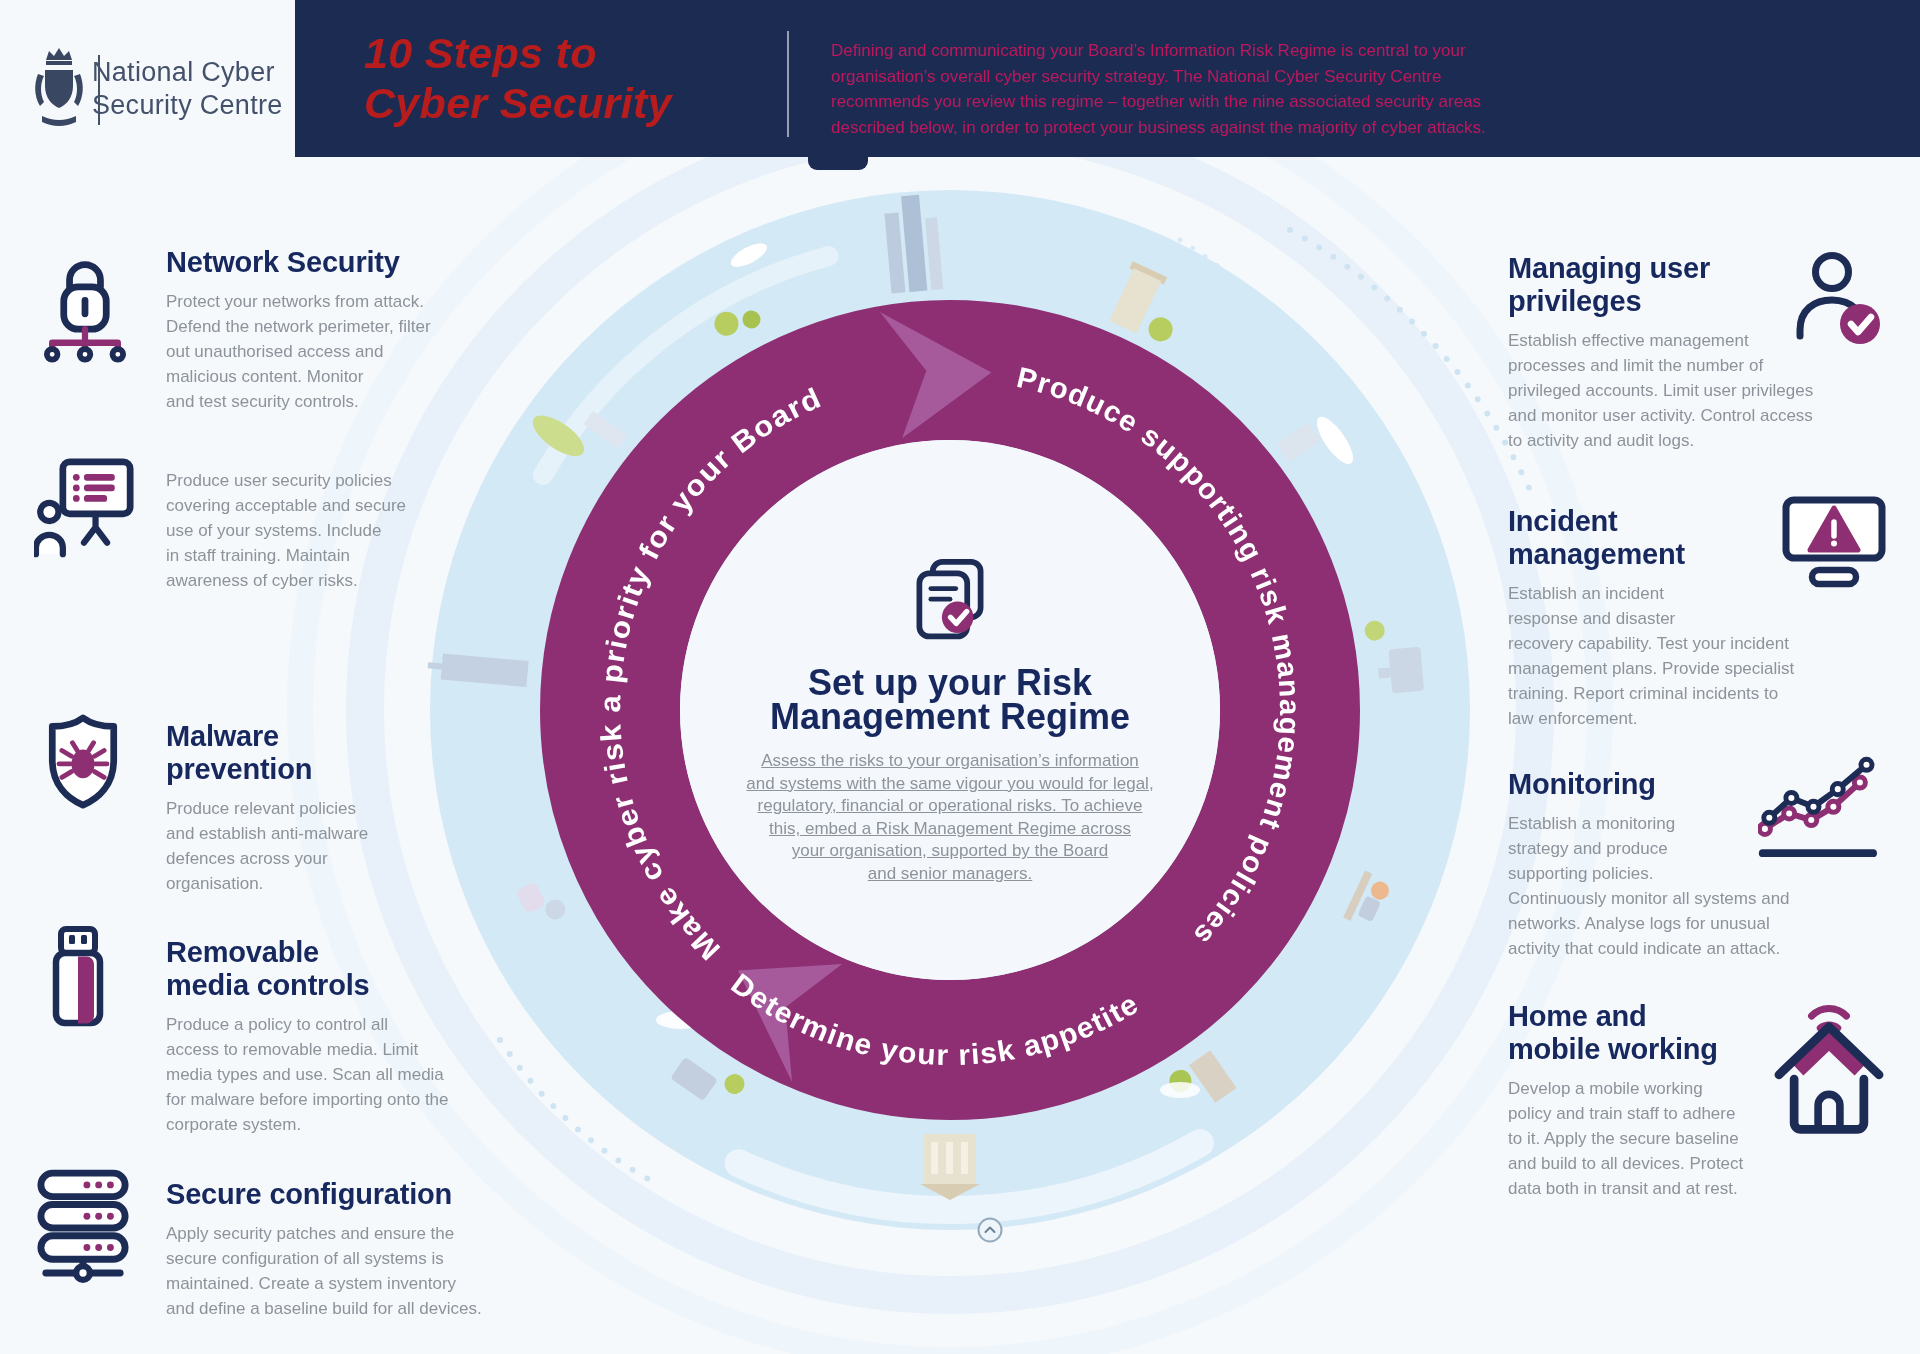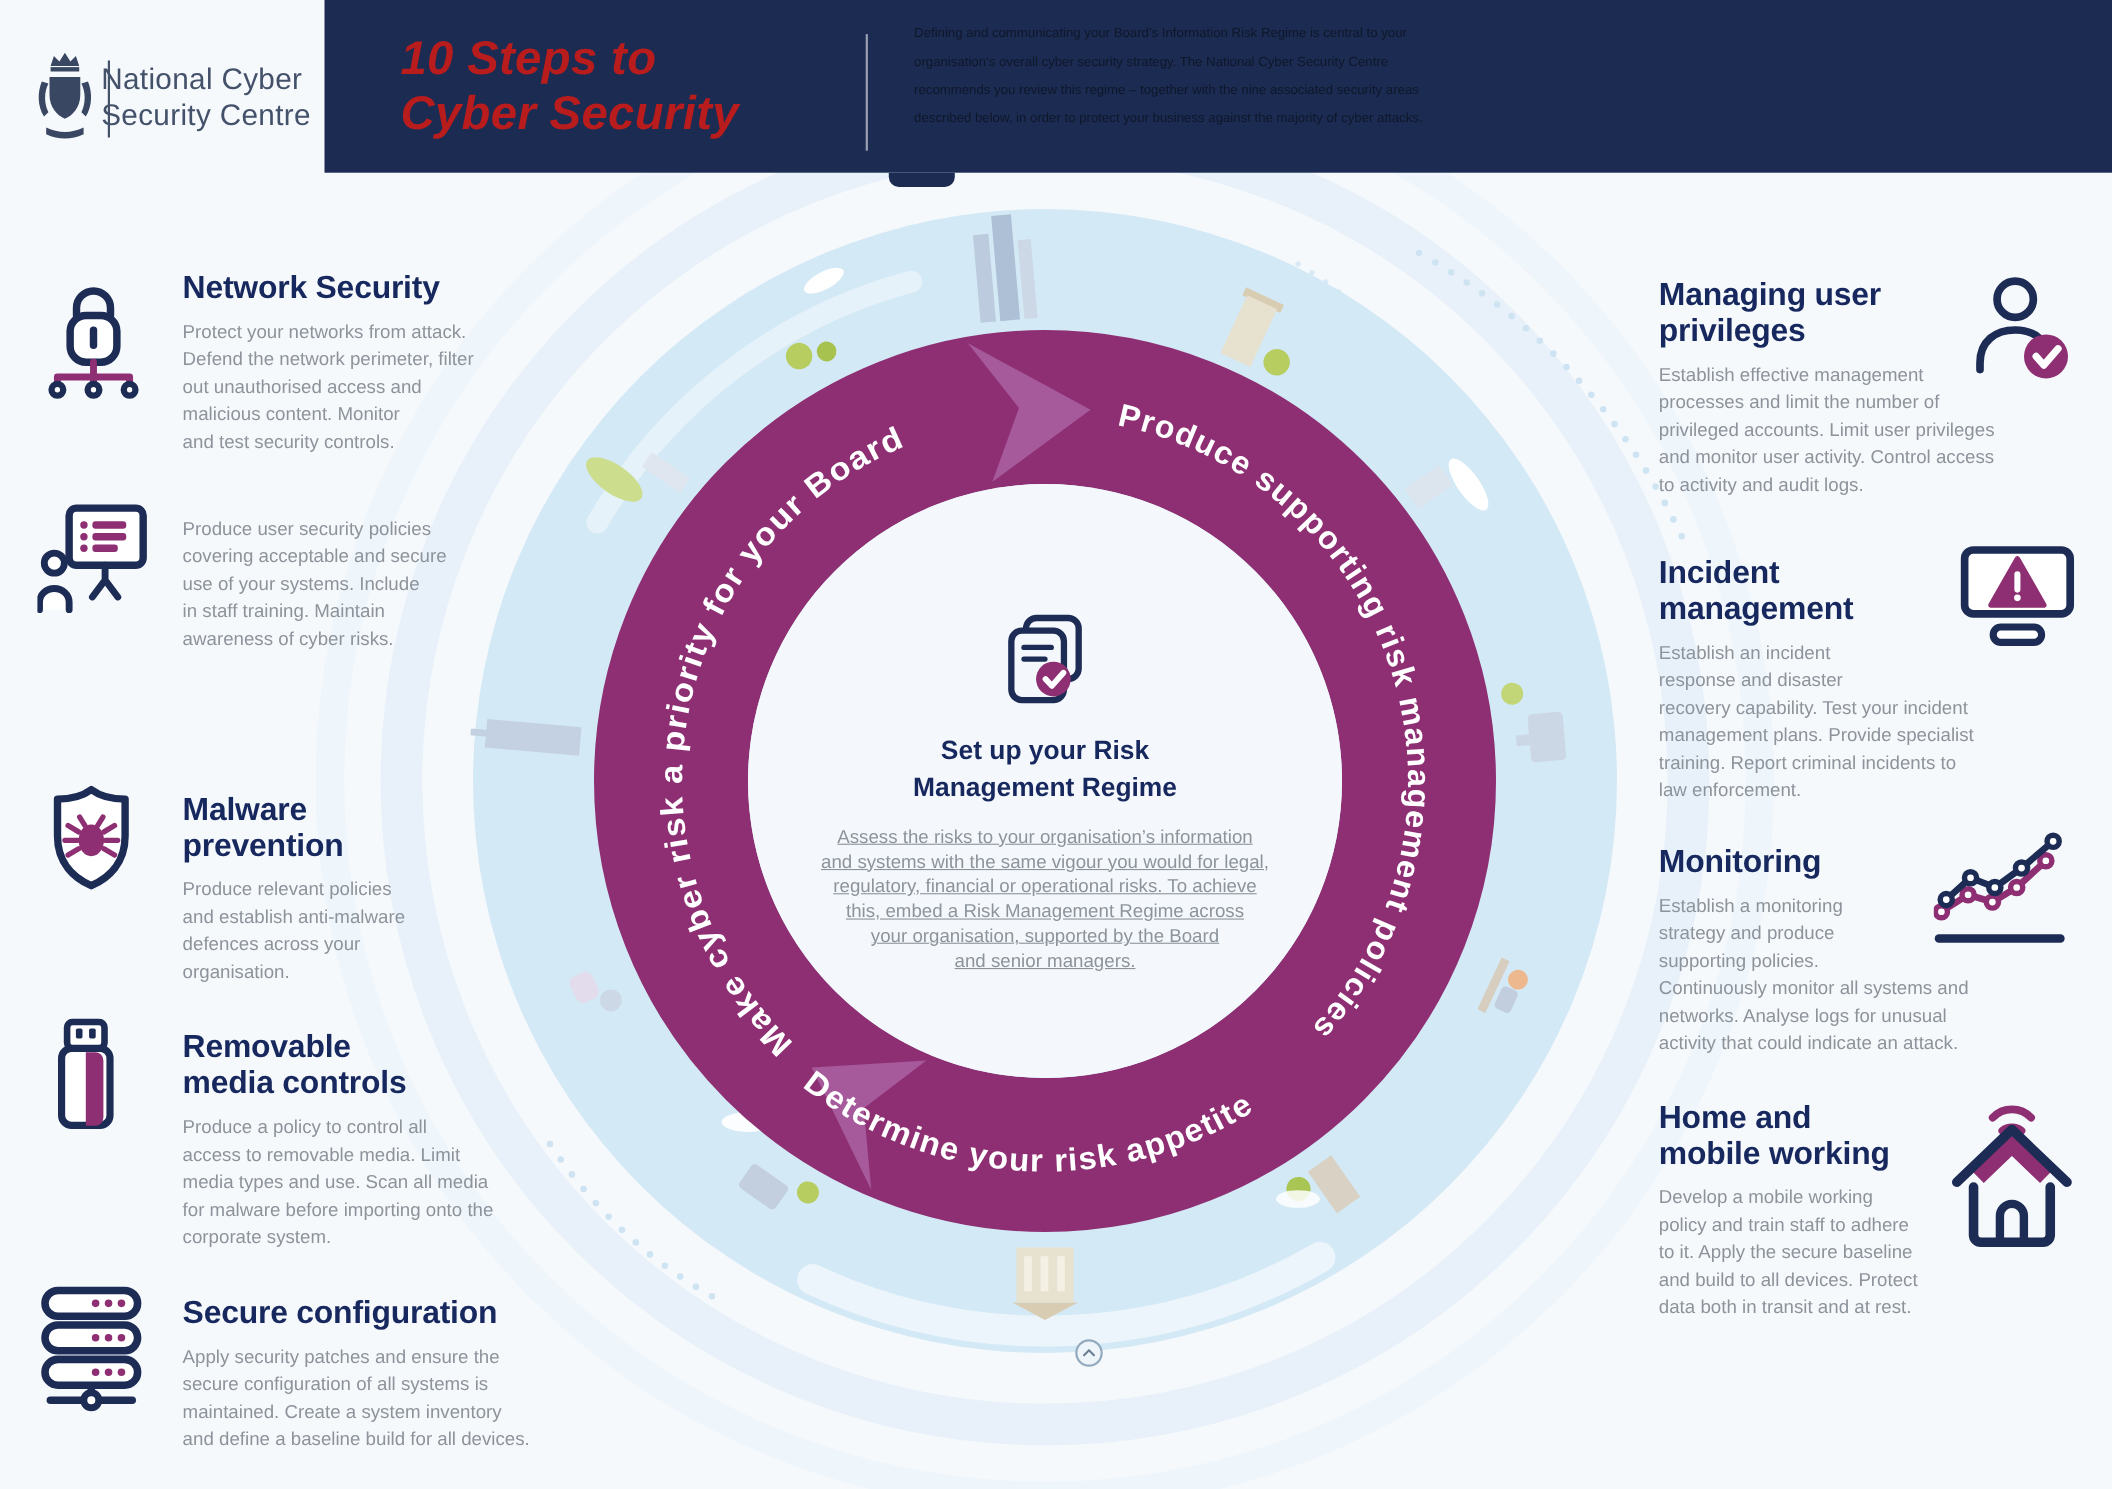--- a/index.html
+++ b/index.html
@@ -9,29 +9,29 @@
   }
   .abs{position:absolute;}
   
   .hdr-navy{left:295px;top:0;width:1625px;height:157px;background:#1b2b52;}
   .hdr-nub{left:808px;top:157px;width:60px;height:13px;background:#1b2b52;border-radius:0 0 9px 9px;}
   .crest{left:30px;top:46px;}
   .logo-sep{left:98px;top:55px;width:2px;height:70px;background:#44516b;}
   .logo-txt{left:92px;top:56px;font-size:27px;line-height:33px;color:#44516b;letter-spacing:.3px;}
   .hdr-title{left:364px;top:28px;font-size:43px;line-height:50px;font-weight:bold;color:#b91c1c;white-space:pre-line;letter-spacing:.3px;font-style:italic;}
   .hdr-sep{left:787px;top:31px;width:2px;height:106px;background:rgba(255,255,255,.55);}
-  .hdr-intro{left:831px;top:18px;width:660px;font-size:12px;line-height:25.5px;color:#0f172a;white-space:pre-line;}
+  .hdr-intro{left:831px;top:38px;width:660px;font-size:17px;line-height:25.5px;color:#be185d;white-space:pre-line;}
   
   .t{font-size:29px;line-height:33px;font-weight:bold;color:#17285e;white-space:pre-line;letter-spacing:-.2px;}
   .d{font-size:17px;line-height:25px;color:#8d939b;white-space:pre-line;margin-top:10px;}
   .txtL{left:166px;width:330px;}
   .txtR{left:1508px;width:420px;}
   
   .center-wrap{left:730px;top:553px;width:440px;text-align:center;}
-  .c-title{margin-top:15px;font-size:24px;line-height:34px;font-weight:bold;color:#17285e;white-space:pre-line;}
+  .c-title{margin-top:15px;font-size:36px;line-height:34px;font-weight:bold;color:#17285e;white-space:pre-line;}
   .c-desc{margin-top:16px;font-size:17px;line-height:22.6px;color:#8d939b;white-space:pre-line;text-decoration:underline;}
   .arc-label{font-size:29px;font-weight:bold;fill:#ffffff;letter-spacing:1.2px;}
   .mini-up{left:976px;top:1216px;}
   svg{display:block;}
 </style>
 </head>
 <body>
 
 <svg class="abs" style="left:0;top:0" width="1920" height="1354" viewBox="0 0 1920 1354">
   <circle cx="950" cy="710" r="585" fill="none" stroke="#e8f1f9" stroke-width="38"></circle>

